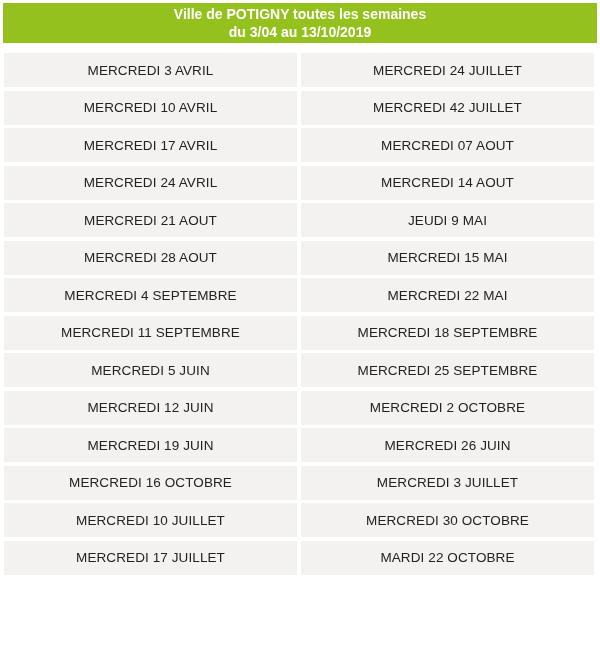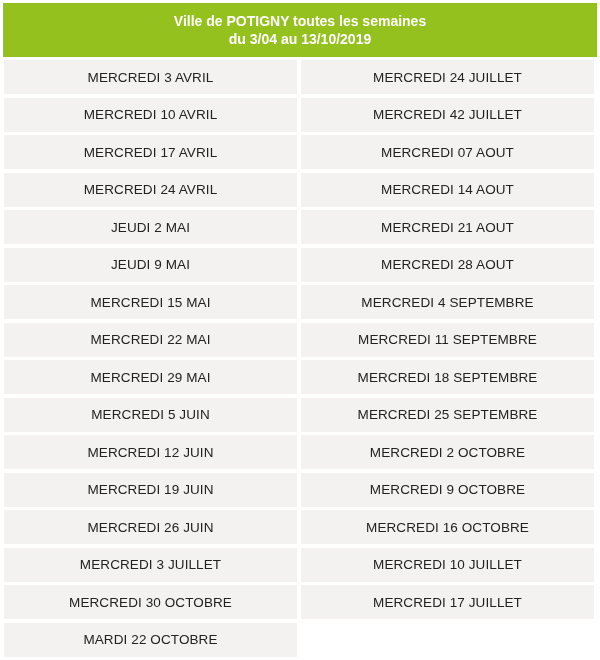--- a/index.html
+++ b/index.html
@@ -1,22 +1,22 @@
 <!DOCTYPE html>
 <html><head>
   <meta charset="utf-8">
   <style>
     html, body { margin: 0; padding: 0; background: #ffffff; }
     body { width: 600px; height: 660px; position: relative; overflow: hidden;
            font-family: "Liberation Sans", "DejaVu Sans", sans-serif; }
     .wrap { position: absolute; left: 3px; top: 3px; width: 594px; }
-    .header { background: #95c11f; height: 54px; color: #ffffff; text-align: center;
+    .header { background: #95c11f; height: 40px; color: #ffffff; text-align: center;
               font-weight: bold; font-size: 14px; line-height: 18px;
               display: flex; flex-direction: column; justify-content: center; }
-    .table { margin-top: 3px; display: grid; grid-template-columns: 293px 293px;
+    .table { margin-top: 10px; display: grid; grid-template-columns: 293px 293px;
              column-gap: 4px; row-gap: 3.5px; padding-left: 1px; }
     .cell { background: #f3f2f1; height: 34px; display: flex; align-items: center;
             justify-content: center; color: #222222; font-size: 13.5px;
             letter-spacing: 0.1px; }
   </style>
 </head>
 <body>
 
 <div class="wrap">
   <div class="header">
@@ -25,36 +25,33 @@
   </div>
   <div class="table" id="grid">
       <div class="cell">MERCREDI 3 AVRIL</div>
       <div class="cell">MERCREDI 24 JUILLET</div>
       <div class="cell">MERCREDI 10 AVRIL</div>
       <div class="cell">MERCREDI 42 JUILLET</div>
       <div class="cell">MERCREDI 17 AVRIL</div>
       <div class="cell">MERCREDI 07 AOUT</div>
       <div class="cell">MERCREDI 24 AVRIL</div>
       <div class="cell">MERCREDI 14 AOUT</div>
-      <div class="cell">JEUDI 2 MAI</div>
       <div class="cell">MERCREDI 21 AOUT</div>
       <div class="cell">JEUDI 9 MAI</div>
       <div class="cell">MERCREDI 28 AOUT</div>
       <div class="cell">MERCREDI 15 MAI</div>
       <div class="cell">MERCREDI 4 SEPTEMBRE</div>
       <div class="cell">MERCREDI 22 MAI</div>
       <div class="cell">MERCREDI 11 SEPTEMBRE</div>
-      <div class="cell">MERCREDI 29 MAI</div>
       <div class="cell">MERCREDI 18 SEPTEMBRE</div>
       <div class="cell">MERCREDI 5 JUIN</div>
       <div class="cell">MERCREDI 25 SEPTEMBRE</div>
       <div class="cell">MERCREDI 12 JUIN</div>
       <div class="cell">MERCREDI 2 OCTOBRE</div>
       <div class="cell">MERCREDI 19 JUIN</div>
-      <div class="cell">MERCREDI 9 OCTOBRE</div>
       <div class="cell">MERCREDI 26 JUIN</div>
       <div class="cell">MERCREDI 16 OCTOBRE</div>
       <div class="cell">MERCREDI 3 JUILLET</div>
       <div class="cell">MERCREDI 10 JUILLET</div>
       <div class="cell">MERCREDI 30 OCTOBRE</div>
       <div class="cell">MERCREDI 17 JUILLET</div>
       <div class="cell">MARDI 22 OCTOBRE</div>
     </div>
 </div>
 

